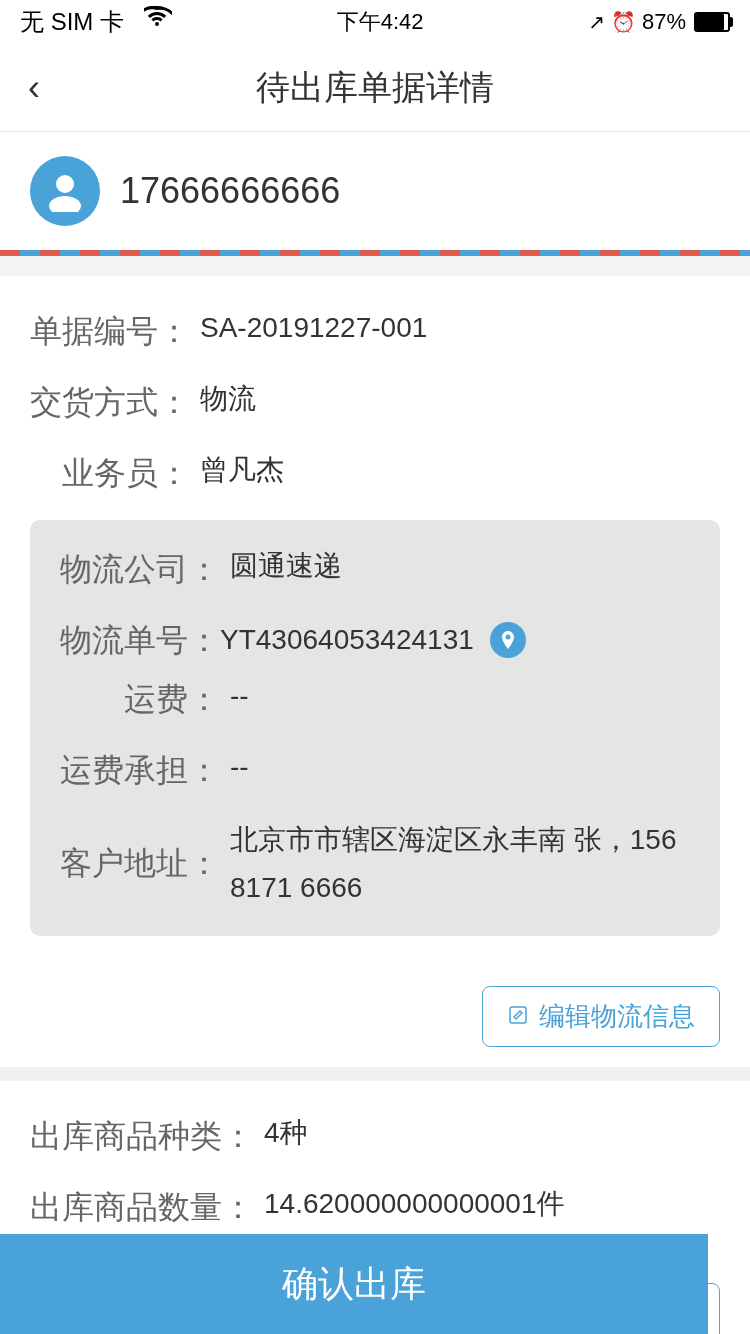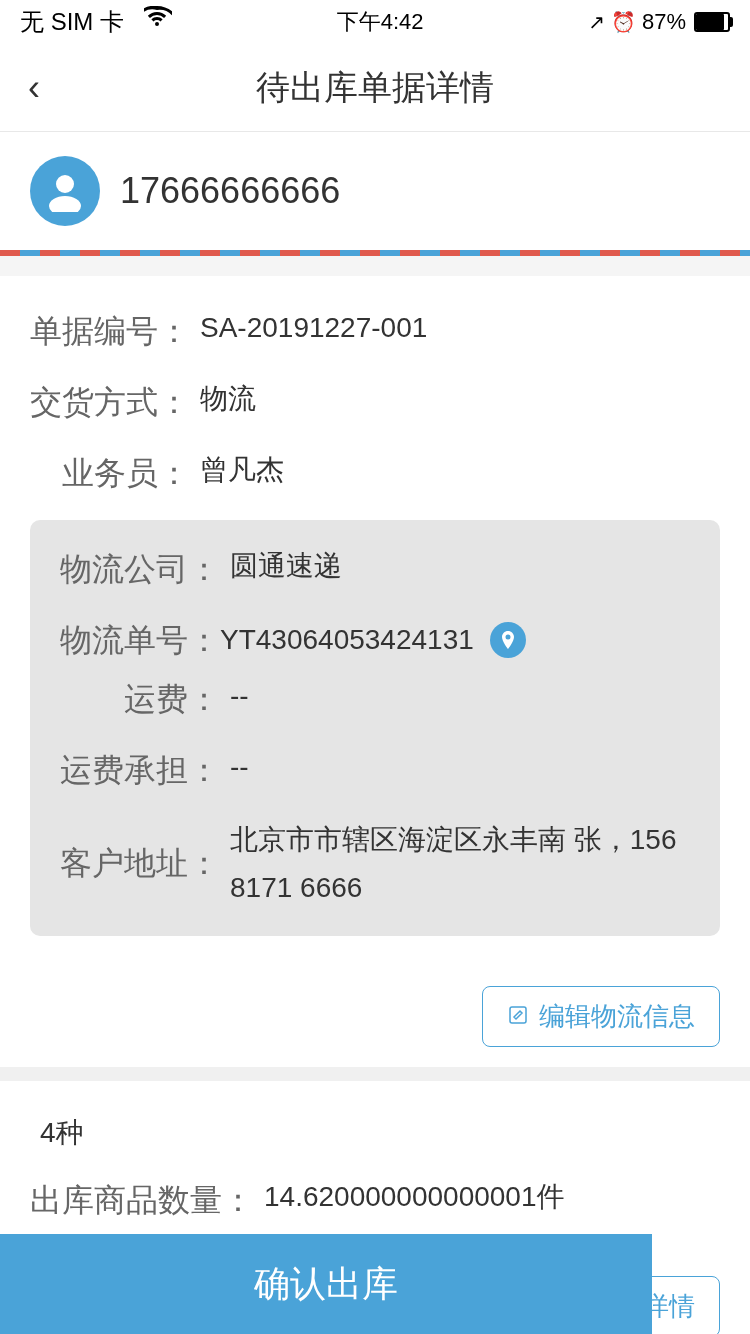--- a/index.html
+++ b/index.html
@@ -195,21 +195,21 @@
       font-size: 26px;
       cursor: pointer;
       background: #fff;
     }
 
     
     .confirm-btn-area {
       position: fixed;
       bottom: 0;
       left: 0;
-      width: 652px;
+      width: 708px;
       background: #4aa3d8;
       height: 100px;
       display: flex;
       align-items: center;
       justify-content: center;
       cursor: pointer;
     }
     .confirm-btn-text {
       color: #fff;
       font-size: 36px;
@@ -314,20 +314,21 @@
       <path d="M9 15l2-2 4-4-2-2-4 4-2 2 2 2z" stroke="#4aa3d8" stroke-width="1.5" fill="none"></path>
     </svg>
     <span>编辑物流信息</span>
   </button>
 </div>
 
 <div class="section-divider"></div>
 
 <div class="goods-section">
   <div class="info-row">
+    <span class="info-label" style="min-width:200px;">出库商品种类：</span>
     <span class="info-value">4种</span>
   </div>
   <div class="info-row">
     <span class="info-label" style="min-width:200px;">出库商品数量：</span>
     <span class="info-value">14.620000000000001件</span>
   </div>
 </div>
 
 <div class="detail-btn-row">
   <button class="detail-btn">

